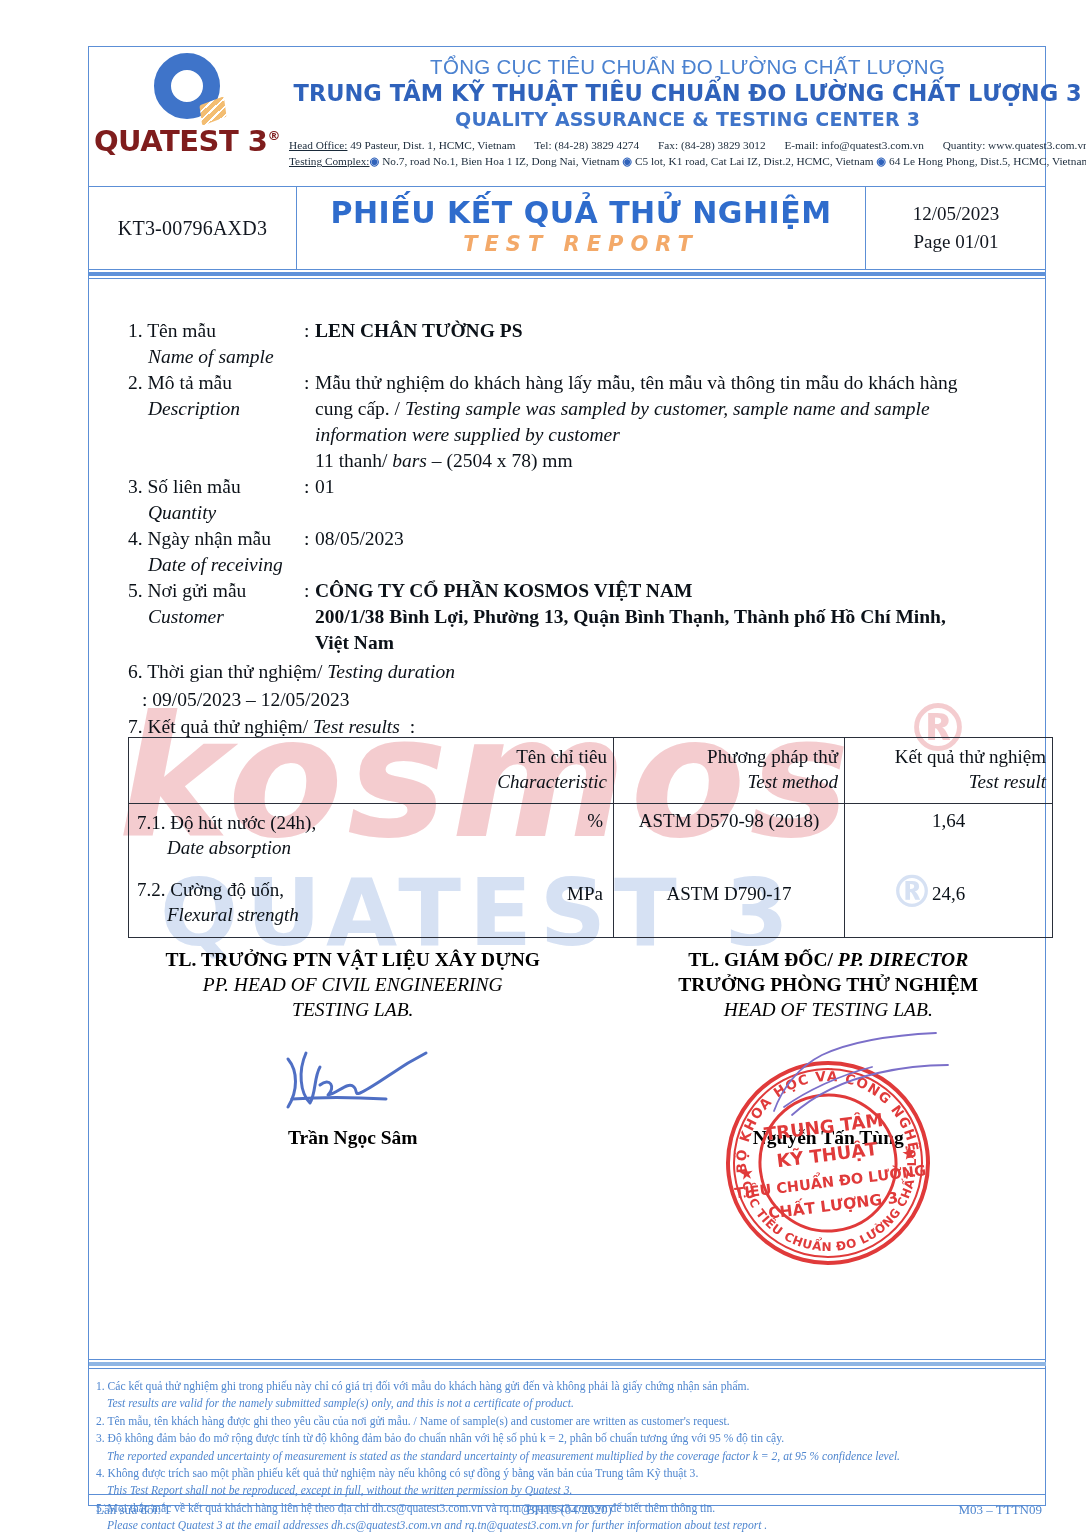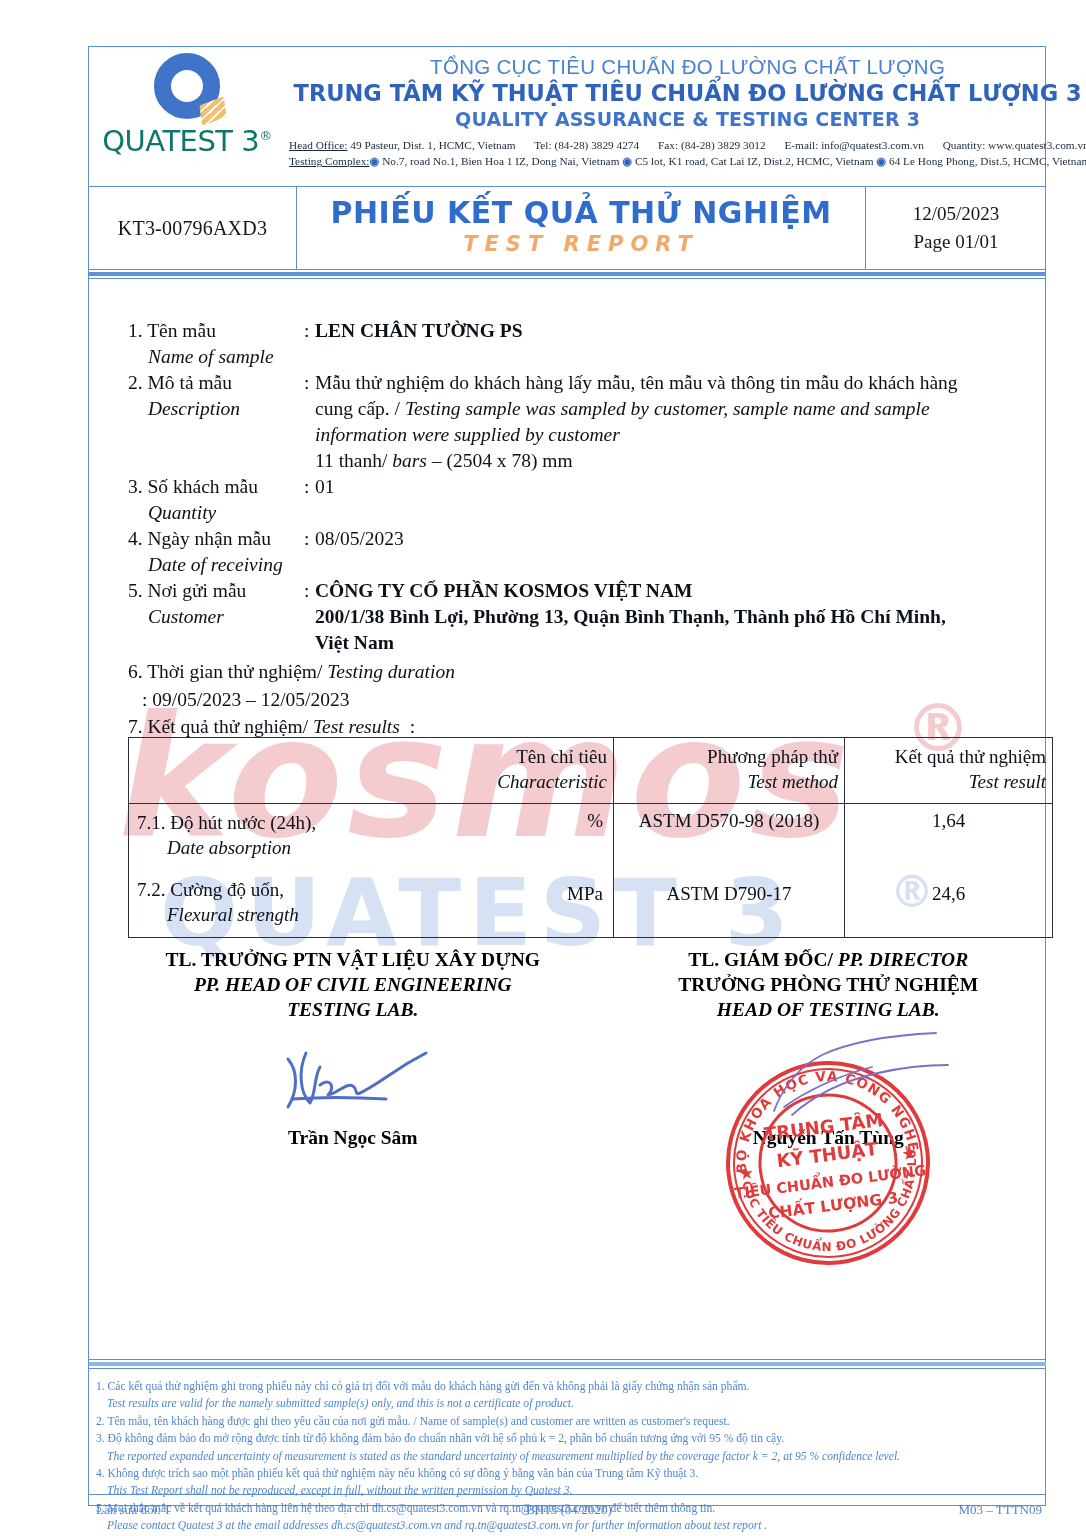--- a/index.html
+++ b/index.html
@@ -69,22 +69,22 @@
   .logo-brush{
     position:absolute;right:-6px;bottom:-2px;
     width:26px;height:20px;
     background:linear-gradient(160deg,#f6c67a 0 33%, #ffffff 33% 40%, #f0b05e 40% 72%, #ffffff 72% 79%, #edа94f 79% 100%);
     background:repeating-linear-gradient(155deg,#f3bd72 0 5px,#ffffff 5px 7px);
     transform:rotate(-20deg) skewX(-12deg);
     border-radius:2px;
   }
   .logo-word{
     font-family:"DejaVu Sans", sans-serif;
-    font-weight:normal;font-size:29px;letter-spacing:-.5px;
-    color:#0f766e;line-height:1;margin-top:8px;
+    font-weight:bold;font-size:29px;letter-spacing:-.5px;
+    color:#7f1d1d;line-height:1;margin-top:8px;
   }
   .logo-word sup{font-size:13px;vertical-align:super;}
 
   .header-text{flex:1;padding-top:8px;text-align:center;}
   .h-line1{
     font-family:"Liberation Sans", sans-serif;
     font-size:20.5px;color:#4b82d0;letter-spacing:.3px;line-height:1.15;
   }
   .h-line2{
     font-family:"DejaVu Sans", sans-serif;
@@ -185,21 +185,21 @@
   .cell-res{padding:6px 6px 0 6px;text-align:center;}
   .cell-meth2{padding:12px 6px 0 6px;text-align:center;}
   .cell-res2{padding:12px 6px 0 6px;text-align:center;}
   .cell-unit2{padding:12px 10px 0 0;text-align:right;}
 
   
   .sigs{position:absolute;left:128px;top:948px;width:925px;display:flex;}
   .sig{flex:1;text-align:center;position:relative;}
   .sig-l{padding-right:26px;}
   .sig .t1{font-weight:bold;font-size:19.5px;line-height:1.28;}
-  .sig .t2{font-weight:bold;font-style:italic;font-size:19.5px;line-height:1.28;}
+  .sig .t2{font-weight:normal;font-style:italic;font-size:19.5px;line-height:1.28;}
   .sig .t1 i{font-style:italic;}
   .sig .name{font-weight:bold;font-size:19.5px;margin-top:0;}
   .sig-space{height:104px;position:relative;}
   .sig-space-r{height:104px;position:relative;}
 
   .signature-svg{position:absolute;left:50%;top:14px;transform:translateX(-50%);}
   .signature-svg-r{position:absolute;left:52%;top:-4px;transform:translateX(-50%);}
 
   .stamp{
     position:absolute;left:50%;top:34px;transform:translateX(-50%) rotate(-7deg);
@@ -314,21 +314,21 @@
         <div style="padding-left:11px;">
           <span>11 thanh/</span>
           <i>bars</i>
           <span>– (2504 x 78) mm</span>
         </div>
       </div>
     </div>
 
     <div class="field">
       <div class="fl">
-        <span class="vi"><span>3.</span> <span>Số khách mẫu</span></span>
+        <span class="vi"><span>3.</span> <span>Số liên mẫu</span></span>
         <span class="en">Quantity</span>
       </div>
       <div class="fv"><span class="colon">:</span><span>01</span></div>
     </div>
 
     <div class="field">
       <div class="fl">
         <span class="vi"><span>4.</span> <span>Ngày nhận mẫu</span></span>
         <span class="en">Date of receiving</span>
       </div>

